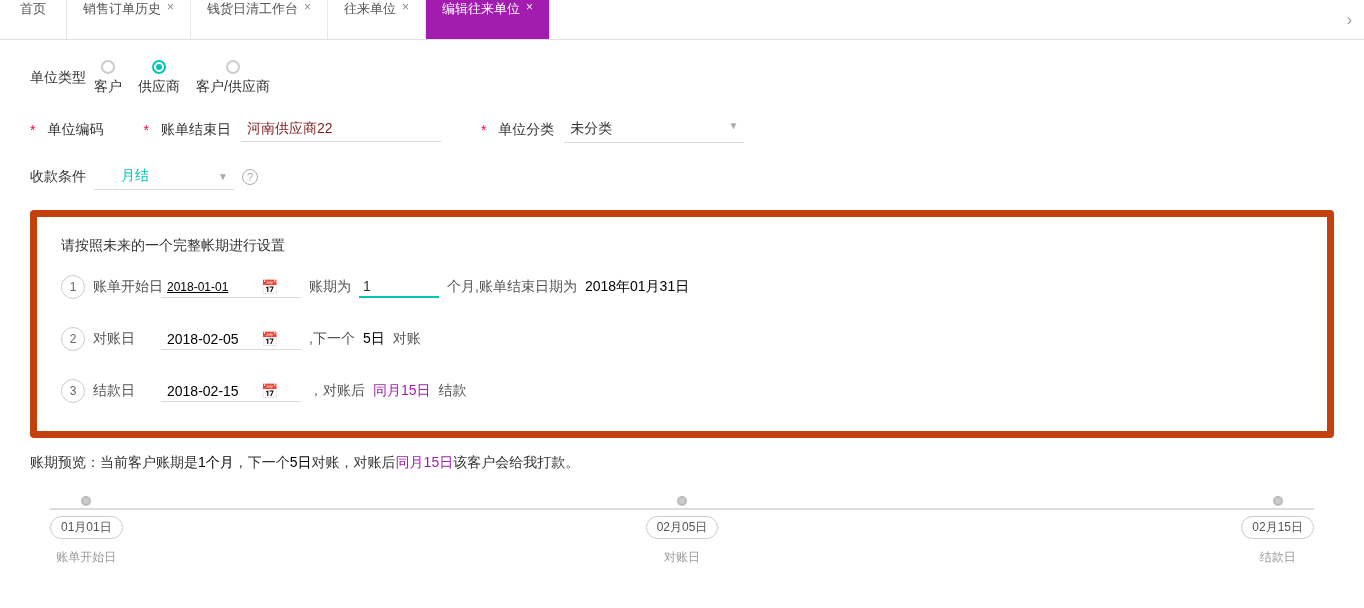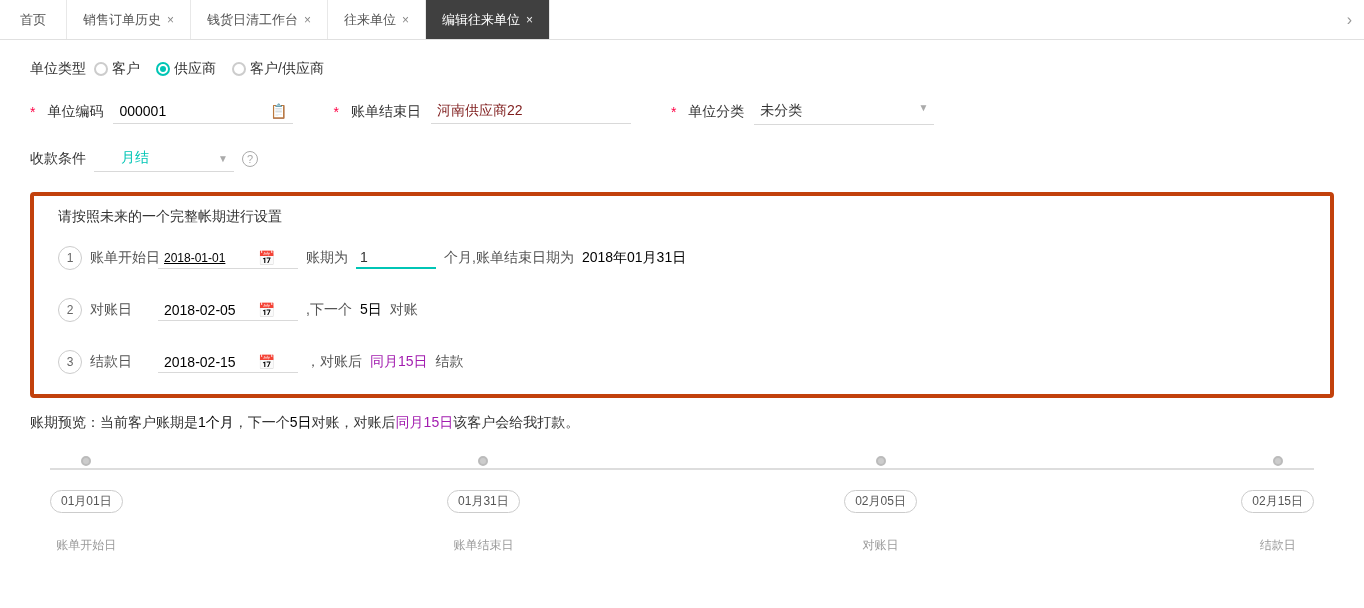--- a/index.html
+++ b/index.html
@@ -9,32 +9,32 @@
     .tab-bar {
       display: flex;
       align-items: stretch;
       background: #fff;
       border-bottom: 1px solid #e0e0e0;
       height: 40px;
       position: relative;
     }
     .tab {
       display: flex;
-      align-items: center;
+      align-items: flex-start;
       padding: 0 16px;
       cursor: pointer;
       font-size: 13px;
       color: #555;
       border-right: 1px solid #e8e8e8;
       white-space: nowrap;
       gap: 6px;
     }
     .tab:first-child { padding: 0 20px; border-right: 1px solid #e8e8e8; }
     .tab.active {
-      background: #404040;
+      background: #a21caf;
       color: #fff;
     }
     .tab .close-x {
       font-size: 12px;
       color: inherit;
       opacity: 0.7;
       cursor: pointer;
     }
     .tab.active .close-x { color: #fff; opacity: 0.9; }
     .tab-more {
@@ -73,20 +73,21 @@
     .radio-group {
       display: flex;
       align-items: center;
       gap: 16px;
     }
     .radio-item {
       display: flex;
       align-items: center;
       gap: 4px;
       cursor: pointer;
+      flex-direction: column;
     }
     .radio-circle {
       width: 14px;
       height: 14px;
       border-radius: 50%;
       border: 2px solid #ccc;
       display: flex;
       align-items: center;
       justify-content: center;
     }
@@ -145,23 +146,23 @@
       border-bottom: 1px solid #d9d9d9;
       padding: 4px 6px;
       min-width: 160px;
       gap: 4px;
       cursor: pointer;
     }
     .category-text { color: #333; font-size: 14px; flex: 1; }
 
     
     .section-box {
-      border: 4px solid #c2410c;
+      border: 7px solid #c2410c;
       border-radius: 4px;
-      padding: 12px 24px;
+      padding: 20px 24px;
       margin-top: 8px;
     }
     .section-title {
       font-size: 14px;
       color: #333;
       margin-bottom: 20px;
     }
 
     
     .setting-row {
@@ -236,21 +237,21 @@
       display: flex;
       justify-content: space-between;
       width: 100%;
       position: relative;
       z-index: 1;
     }
     .timeline-item {
       display: flex;
       flex-direction: column;
       align-items: center;
-      gap: 20px;
+      gap: 6px;
     }
     .timeline-badge {
       background: #fff;
       border: 1px solid #ccc;
       border-radius: 12px;
       padding: 2px 10px;
       font-size: 12px;
       color: #555;
       white-space: nowrap;
     }
@@ -321,24 +322,20 @@
         <div class="radio-circle"></div>
         <span>客户/供应商</span>
       </div>
     </div>
   </div>
 
   <div class="form-row" style="gap: 40px;">
     <div class="field-group">
       <span class="required-star">*</span>
       <span class="form-label">单位编码</span>
-      <div class="input-with-icon">
-        <input type="text" style="width: 100px;" value="000001">
-        <span class="calendar-icon">📋</span>
-      </div>
     </div>
     <div class="field-group">
       <span class="required-star">*</span>
       <span class="form-label">账单结束日</span>
       <input type="text" class="form-input" style="width: 200px;" value="河南供应商22">
     </div>
     <div class="field-group">
       <span class="required-star">*</span>
       <span class="form-label">单位分类</span>
       <div class="category-select" style="min-width:180px;">
@@ -408,25 +405,20 @@
       <div class="timeline-items">
         <div class="timeline-item">
           <div style="display:flex; align-items:center; gap:0; margin-bottom:4px;">
             <div style="width:10px; height:10px; border-radius:50%; background:#ccc; border:2px solid #bbb;"></div>
           </div>
           <div class="timeline-badge">01月01日</div>
           <div class="timeline-label">账单开始日</div>
         </div>
         <div class="timeline-item">
           <div style="width:10px; height:10px; border-radius:50%; background:#ccc; border:2px solid #bbb; margin-bottom:4px;"></div>
-          <div class="timeline-badge">01月31日</div>
-          <div class="timeline-label">账单结束日</div>
-        </div>
-        <div class="timeline-item">
-          <div style="width:10px; height:10px; border-radius:50%; background:#ccc; border:2px solid #bbb; margin-bottom:4px;"></div>
           <div class="timeline-badge">02月05日</div>
           <div class="timeline-label">对账日</div>
         </div>
         <div class="timeline-item">
           <div style="width:10px; height:10px; border-radius:50%; background:#ccc; border:2px solid #bbb; margin-bottom:4px;"></div>
           <div class="timeline-badge">02月15日</div>
           <div class="timeline-label">结款日</div>
         </div>
       </div>
     </div>

